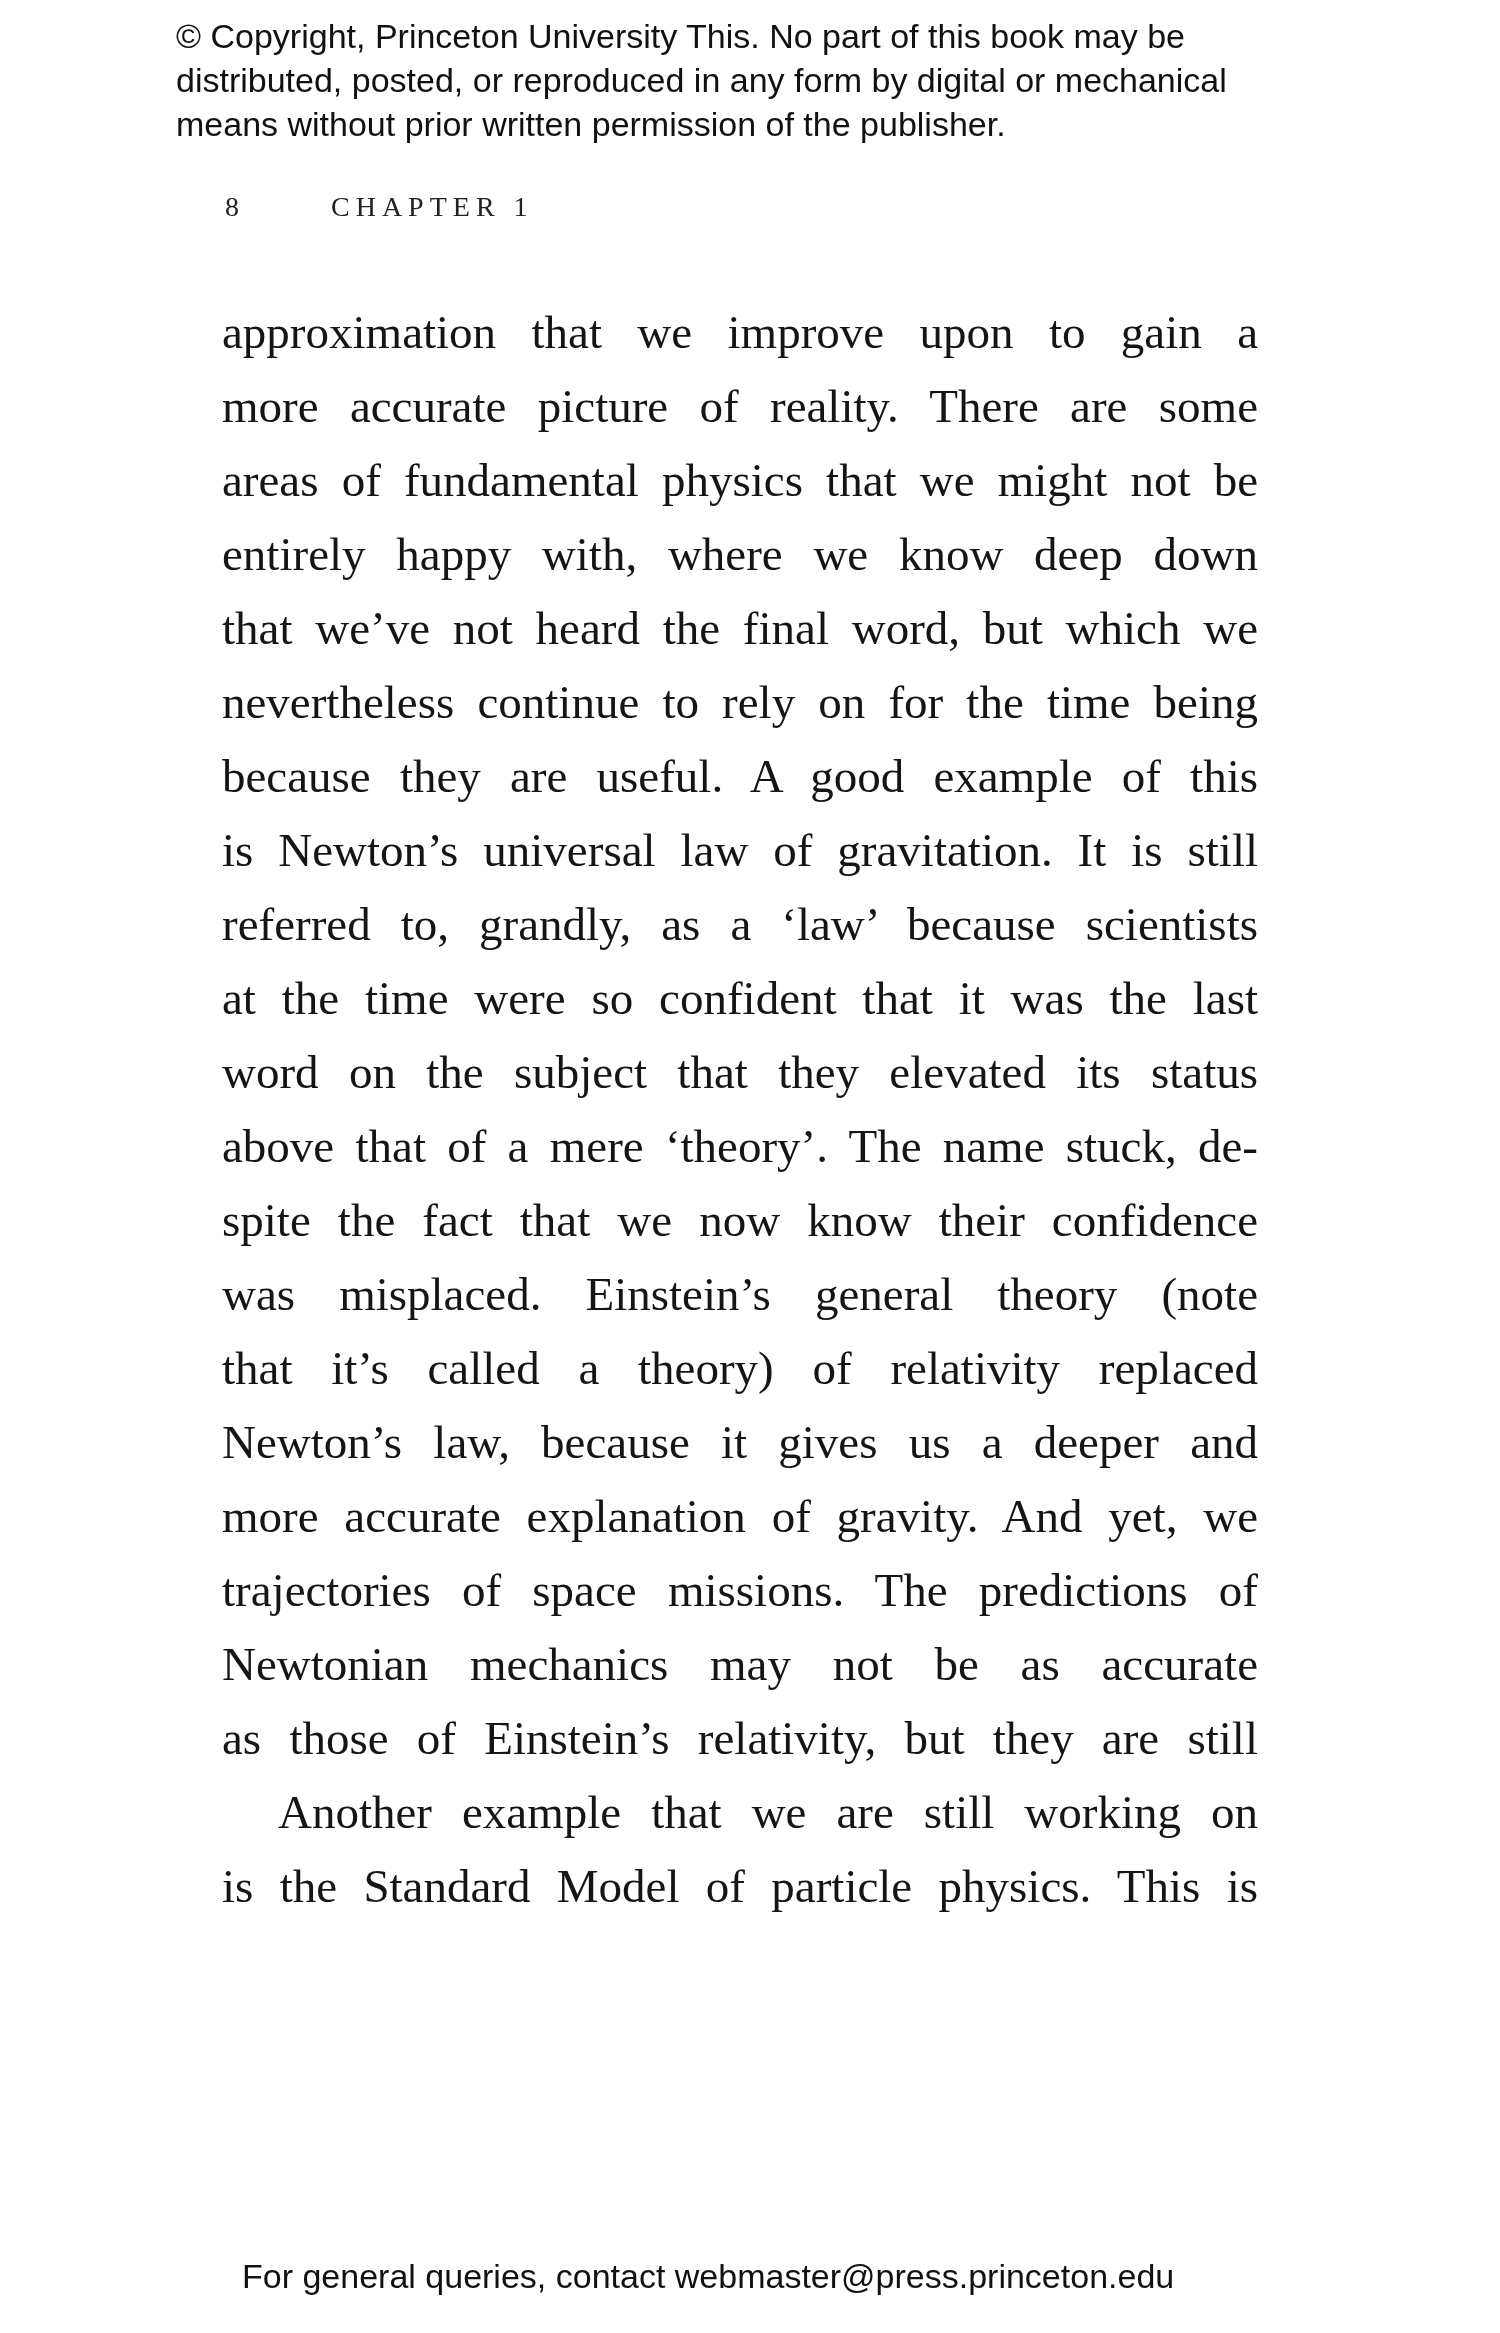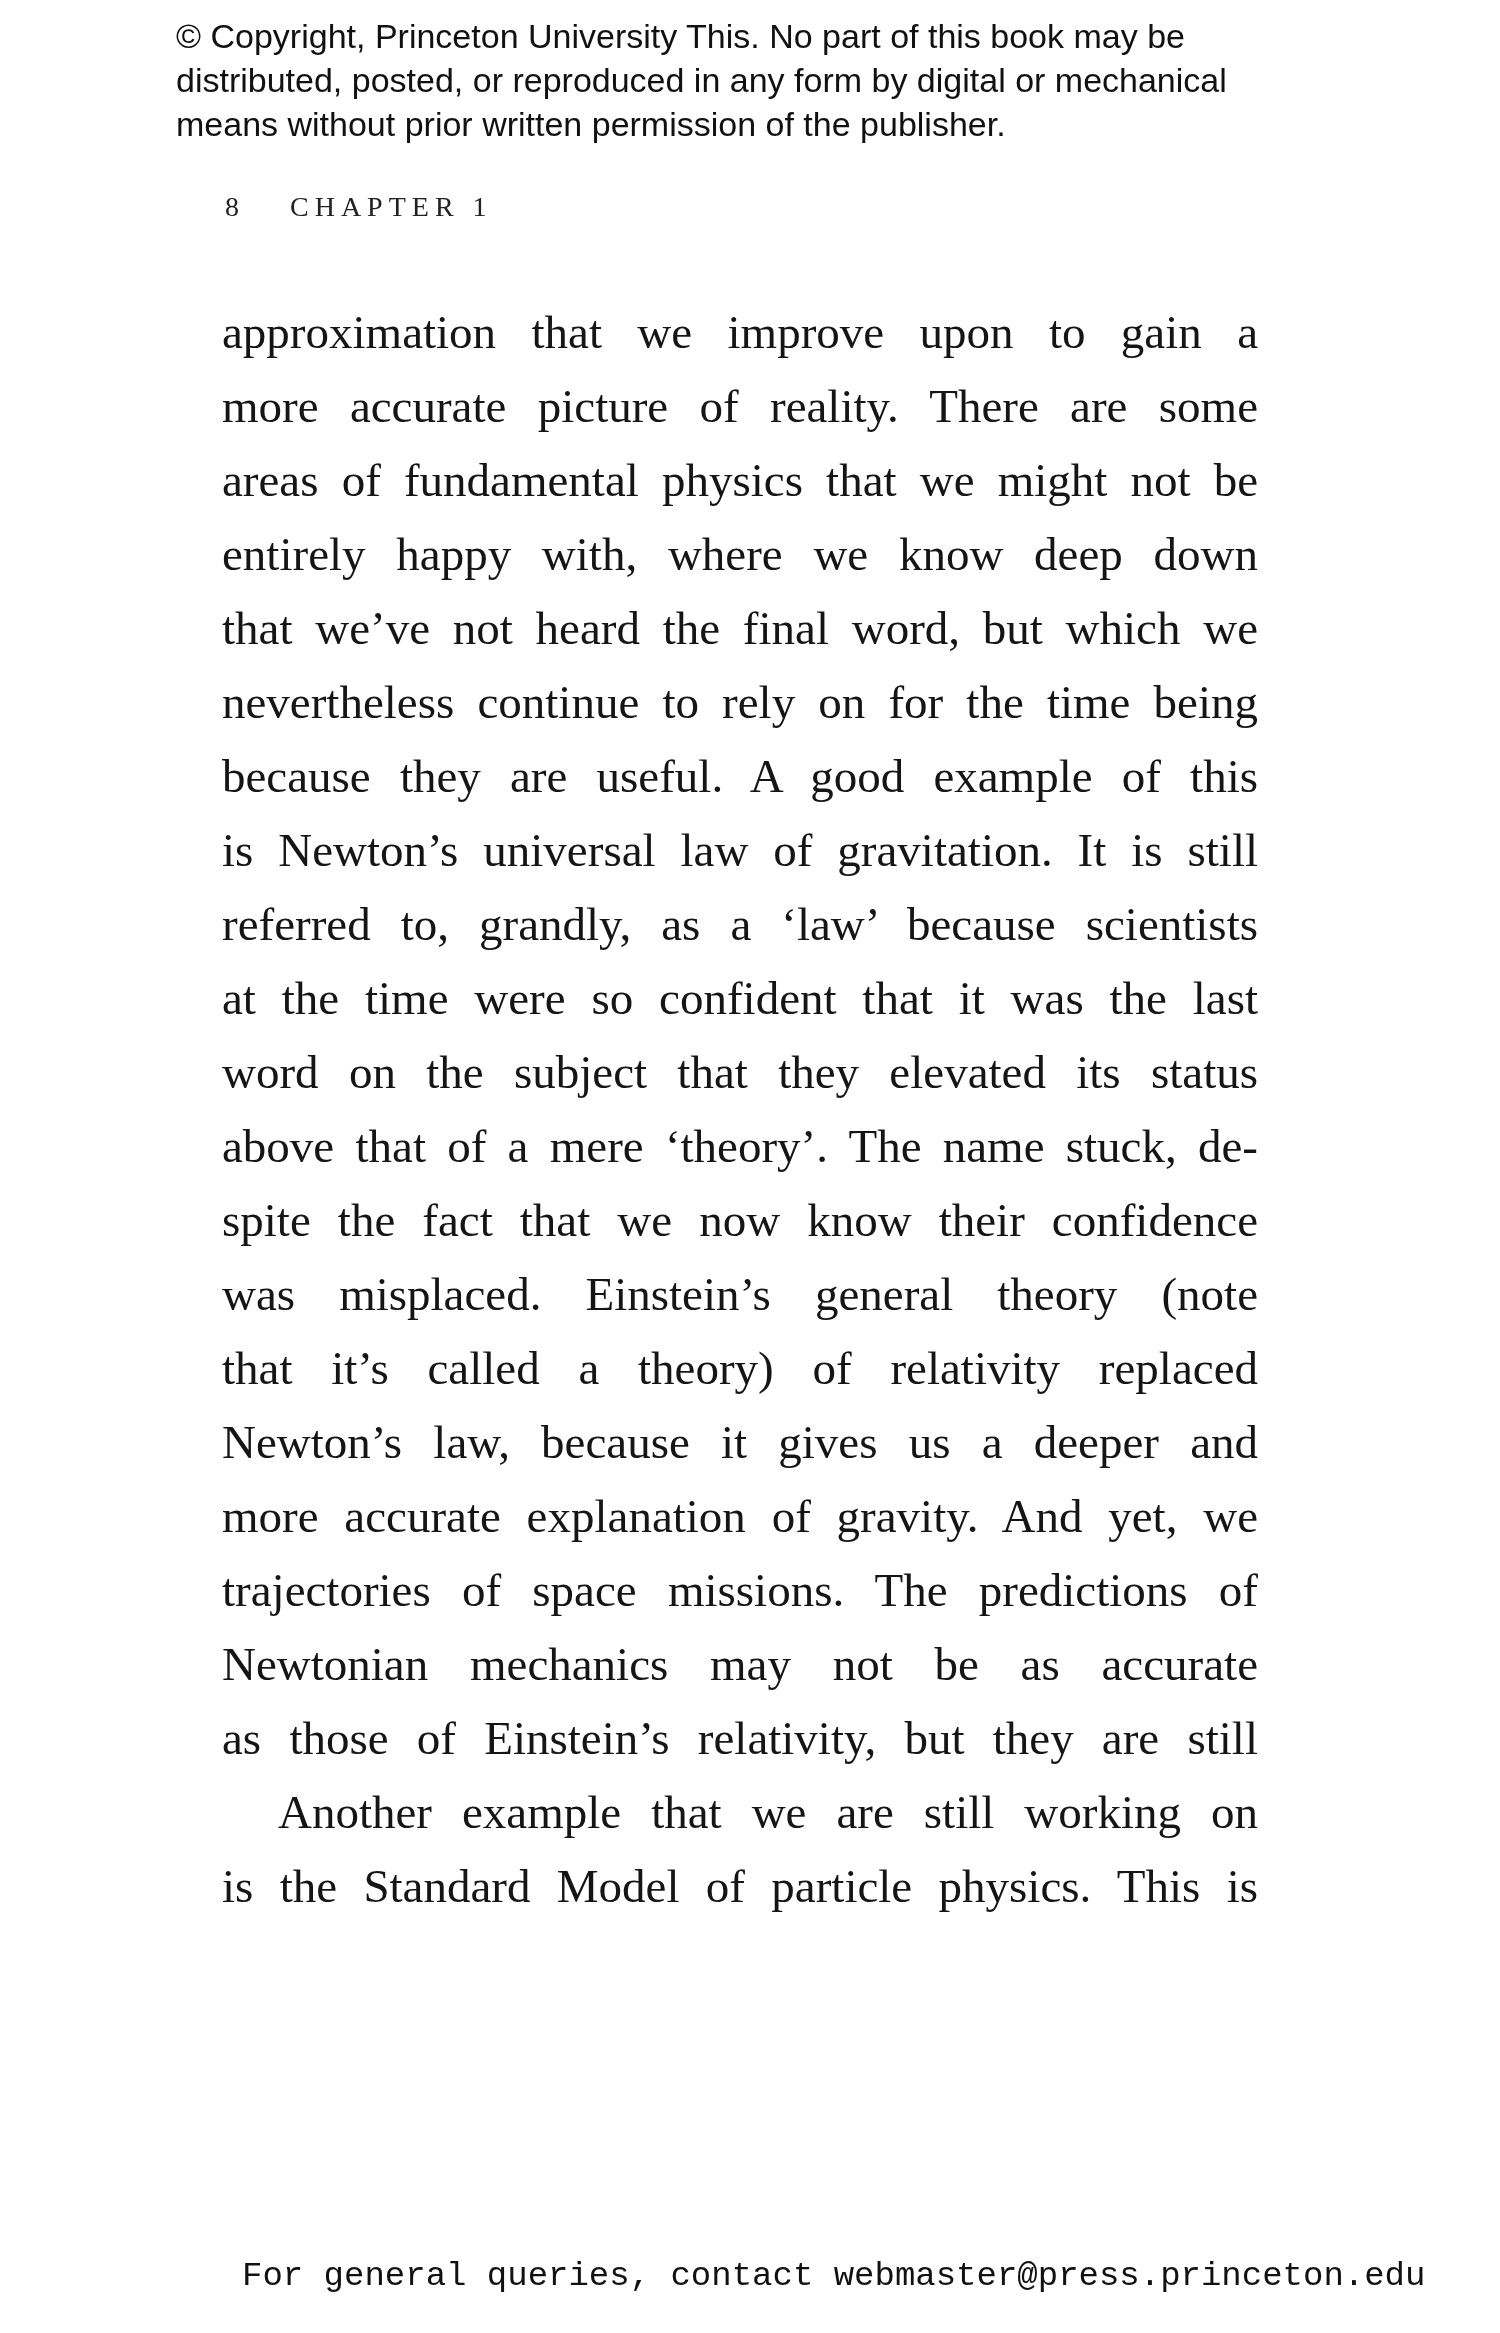--- a/index.html
+++ b/index.html
@@ -8,33 +8,33 @@
       position: absolute; left: 176px; top: 14px; width: 1200px;
       font-family: "Liberation Sans", sans-serif; font-size: 34px; line-height: 44px; color: #111;
     }
     .copyright .cl { display: block; white-space: nowrap; }
     .running-head {
       position: absolute; left: 225px; top: 190px;
       font-family: "Liberation Serif", serif; font-size: 28px; line-height: 34px; color: #222;
       white-space: nowrap;
     }
     .running-head .pnum { display: inline-block; width: 65px; }
-    .running-head .chap { letter-spacing: 6px; }
+    .running-head .chap { letter-spacing: 6px; margin-left: 41px; }
     .body-text {
       position: absolute; left: 222px; top: 295px; width: 1036px;
       font-family: "Liberation Serif", serif; font-size: 47px; line-height: 74px; color: #151515;
     }
     .body-text .line {
       display: block; height: 74px; white-space: nowrap;
       text-align: justify; text-align-last: justify;
     }
     .body-text .line.indent { padding-left: 56px; }
     .footer {
       position: absolute; left: 242px; top: 2256px; width: 1014px;
-      font-family: Liberation Mono, monospace; font-size: 34px; line-height: 40px; color: #111;
+      font-family: Liberation Sans, sans-serif; font-size: 34px; line-height: 40px; color: #111;
       white-space: nowrap;
     }
   </style>
 </head>
 <body>
 
 <div class="copyright">
   <span class="cl">© Copyright, Princeton University This. No part of this book may be</span>
   <span class="cl">distributed, posted, or reproduced in any form by digital or mechanical</span>
   <span class="cl">means without prior written permission of the publisher.</span>

